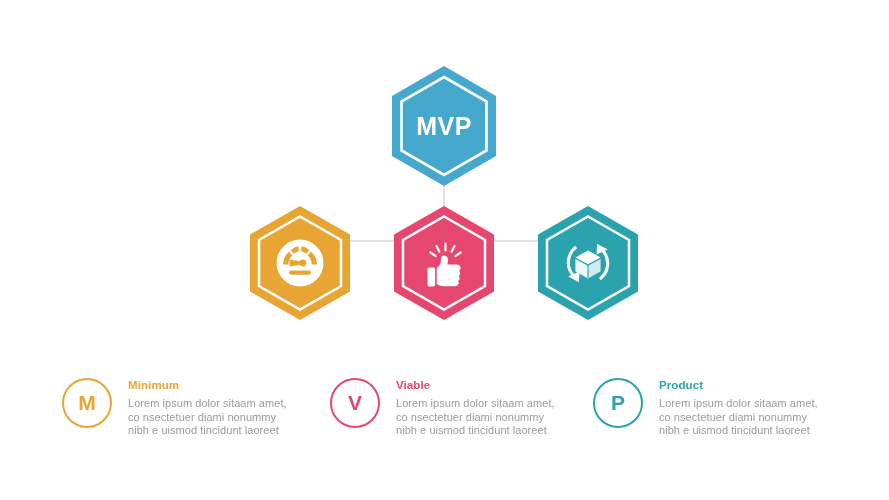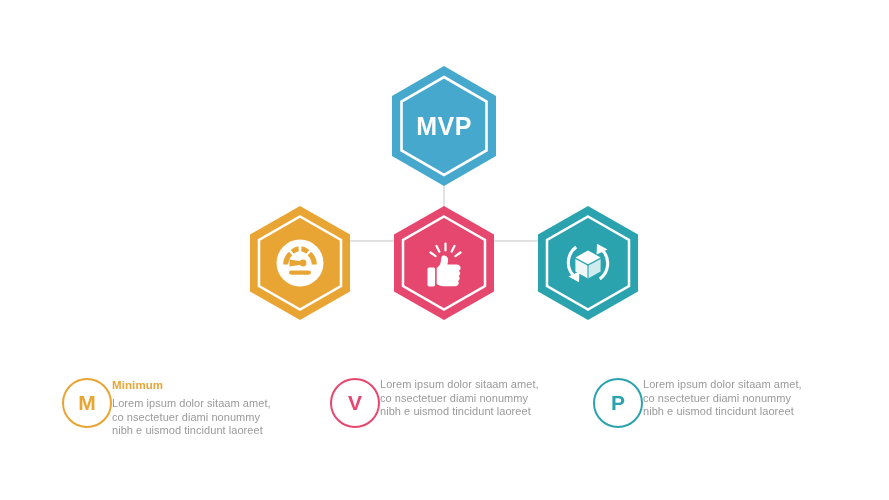--- a/index.html
+++ b/index.html
@@ -81,20 +81,21 @@
     border: 2px solid #cccccc;
     display: flex;
     align-items: center;
     justify-content: center;
     font-size: 21px;
     font-weight: bold;
     box-sizing: border-box;
     margin-top: 8px;
   }
   .legend-text {
+    margin-left: 16px;
     padding-top: 8px;
     width: 164px;
   }
   .legend-title {
     font-size: 11.5px;
     font-weight: bold;
     line-height: 14px;
     margin: 0 0 5px 0;
     letter-spacing: 0.1px;
   }
@@ -223,28 +224,30 @@
         <p class="legend-title" style="color:#e9a533;">Minimum</p>
         <p class="legend-body">Lorem ipsum dolor sitaam amet, co nsectetuer diami nonummy  nibh e uismod tincidunt laoreet</p>
       </div>
     </div>
 
     <div class="legend-item" style="left:330px;">
       <div class="badge" style="border-color:#e5476e; color:#e5476e;">
         <span>V</span>
       </div>
       <div class="legend-text">
+        <p class="legend-title" style="color:#e5476e;">Viable</p>
         <p class="legend-body">Lorem ipsum dolor sitaam amet, co nsectetuer diami nonummy  nibh e uismod tincidunt laoreet</p>
       </div>
     </div>
 
     <div class="legend-item" style="left:593px;">
       <div class="badge" style="border-color:#2aa3af; color:#2aa3af;">
         <span>P</span>
       </div>
       <div class="legend-text">
+        <p class="legend-title" style="color:#2aa3af;">Product</p>
         <p class="legend-body">Lorem ipsum dolor sitaam amet, co nsectetuer diami nonummy  nibh e uismod tincidunt laoreet</p>
       </div>
     </div>
 
   </div>
 
 </div>
 
 </body></html>

